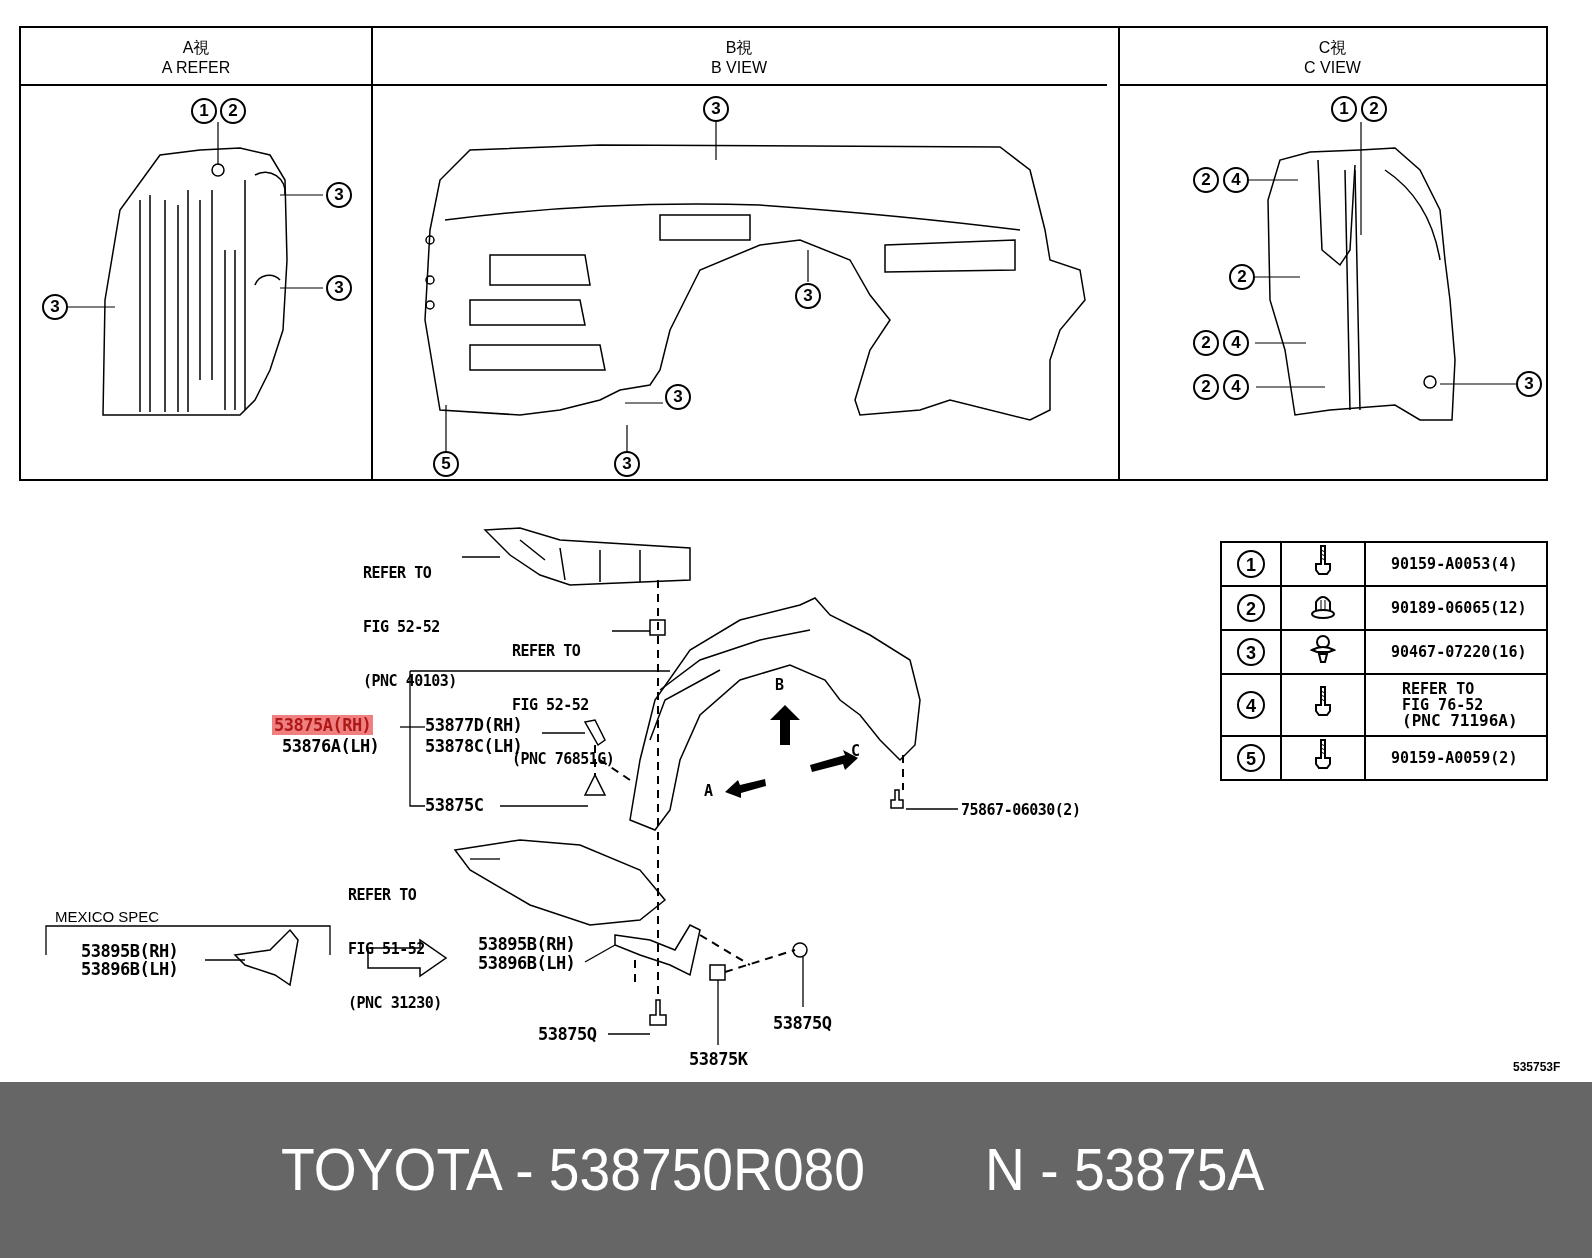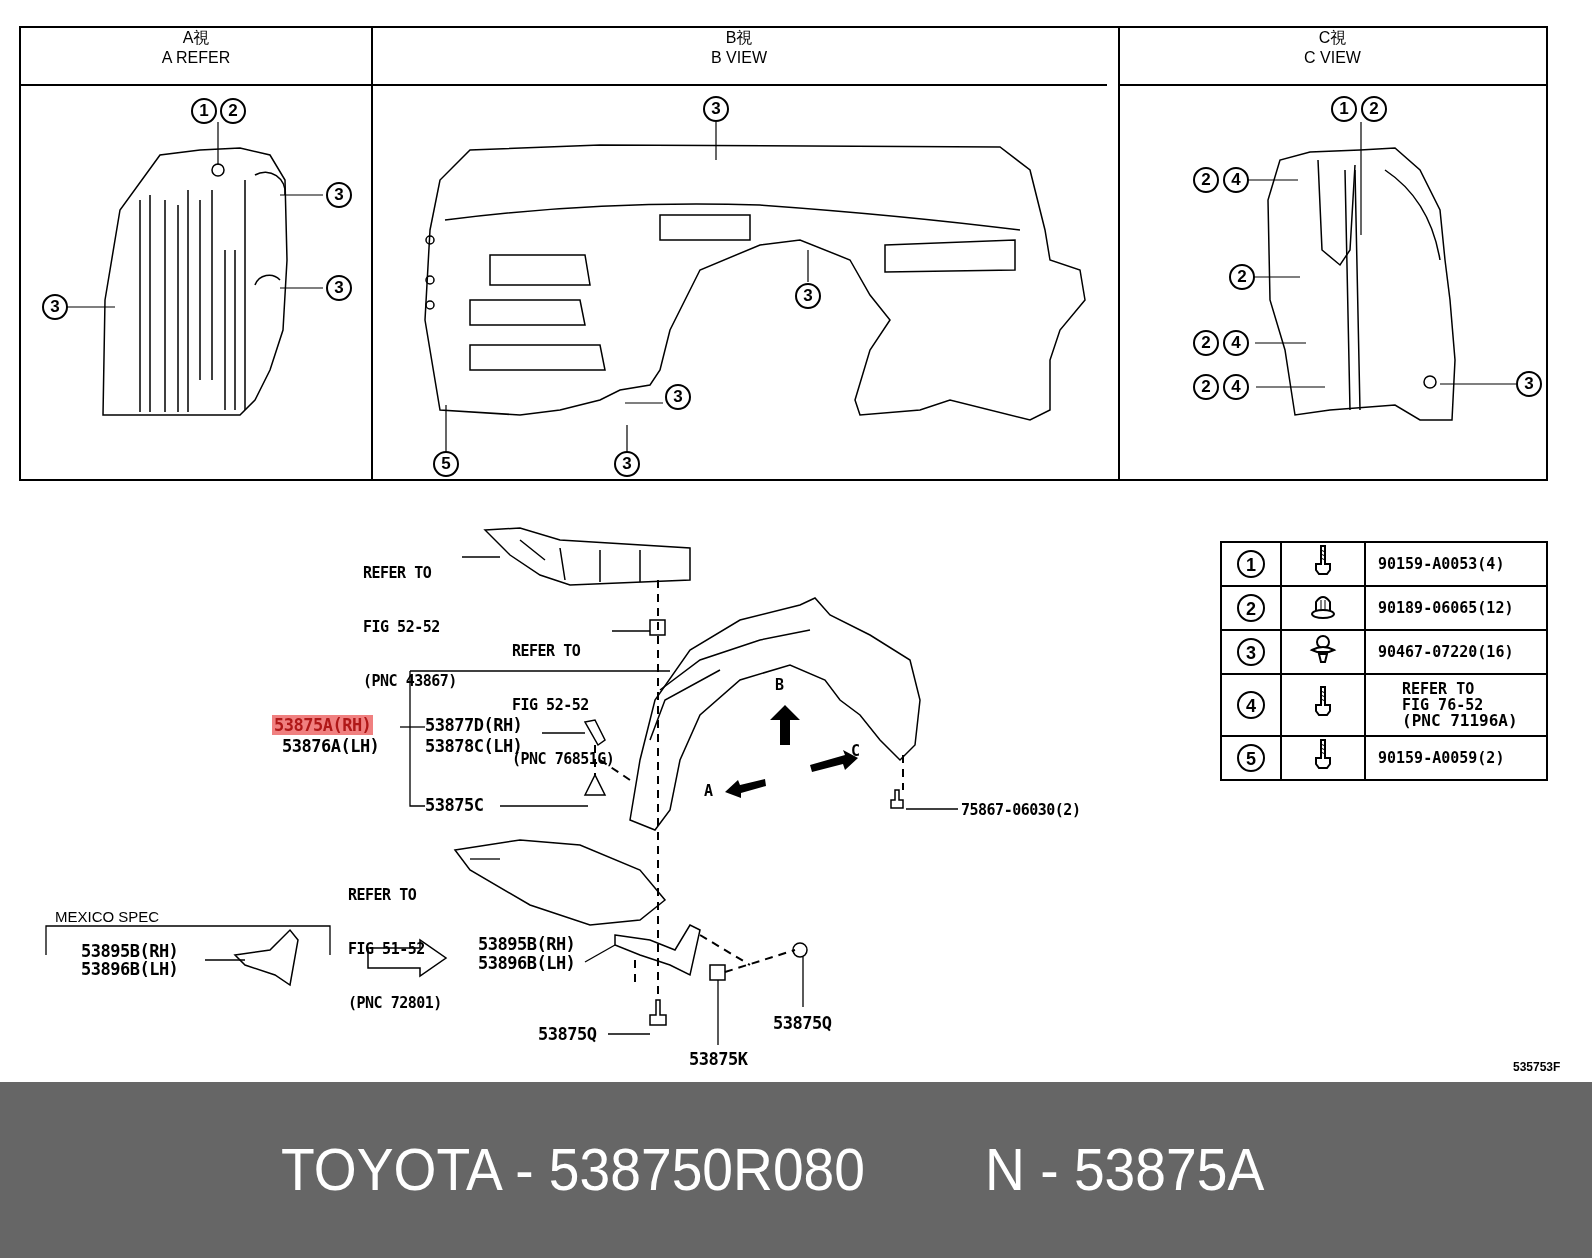--- a/index.html
+++ b/index.html
@@ -1,31 +1,31 @@
 <!DOCTYPE html>
 <html><head>
 <meta charset="utf-8">
 <style>
   html, body { margin:0; padding:0; }
   body { width:1592px; height:1258px; background:#ffffff; position:relative; overflow:hidden; font-family:"DejaVu Sans Mono","Liberation Mono",monospace; color:#000; }
   .abs { position:absolute;margin-left:6px; }
   
   .views { position:absolute; left:19px; top:26px; width:1529px; height:455px; border:2px solid #000; box-sizing:border-box; }
-  .vhead { position:absolute; top:0; height:58px; border-bottom:2px solid #000; box-sizing:border-box; text-align:center; font-family:"Liberation Sans",sans-serif; font-size:16px; line-height:20px; }
+  .vhead { position:absolute; top:0; height:58px; border-bottom:2px solid #000; box-sizing:border-box; text-align:center; font-family:"Liberation Sans",sans-serif; font-size:16px; line-height:20px; padding-top:10px; }
   .vsep { position:absolute; top:0; bottom:0; width:0; border-left:2px solid #000; }
   .callout { position:absolute; width:26px; height:26px; border:2px solid #000; border-radius:50%; box-sizing:border-box; font-family:"Liberation Sans",sans-serif; font-weight:bold; font-size:17px; line-height:22px; text-align:center; background:#fff; }
   .lbl { position:absolute; font-family:"DejaVu Sans Mono","Liberation Mono",monospace; font-weight:bold; font-size:17px; line-height:19px; white-space:pre; letter-spacing:-0.5px; }
   .lbl.small { font-size:15px; line-height:18px; }
   .hl { background:#f08080; color:#b01818; padding:0 2px; }
   
   .legend { position:absolute; left:1220px; top:541px; width:328px; border-collapse:collapse; }
   .legend td { border:2px solid #000; height:44px; box-sizing:border-box; text-align:center; vertical-align:middle; }
   .legend td.num { width:60px; }
   .legend td.icon { width:84px; }
-  .legend td.part { font-family:"DejaVu Sans Mono",monospace; font-weight:bold; font-size:15px; text-align:left; padding-left:12px; }
+  .legend td.part { font-family:"DejaVu Sans Mono",monospace; font-weight:bold; font-size:15px; text-align:left; padding-left:25px; }
   .legend .ref { font-size:14px; line-height:16px; }
   .legend .ref small { font-size:16px; }
   .legend .c2 { display:inline-block; width:28px; height:28px; border:2px solid #000; border-radius:50%; font-family:"Liberation Sans",sans-serif; font-weight:bold; font-size:18px; line-height:26px; box-sizing:border-box; }
   .footer { position:absolute; left:0; top:1082px; width:1592px; height:176px; background:#666666; }
   .footer-text { position:absolute; top:1138px; color:#fff; font-family:"Liberation Sans",sans-serif; font-size:60px; line-height:64px; transform:scaleX(0.92); transform-origin:left top; }
   .fig-id { position:absolute; left:1513px; top:1060px; font-family:"Liberation Sans",sans-serif; font-weight:bold; font-size:12px; }
   svg.draw { position:absolute; left:0; top:0; }
 </style>
 </head>
 <body>
@@ -186,41 +186,41 @@
 <div class="callout" style="left:1229px;top:264px;">2</div>
 <div class="callout" style="left:1193px;top:330px;">2</div>
 <div class="callout" style="left:1223px;top:330px;">4</div>
 <div class="callout" style="left:1193px;top:374px;">2</div>
 <div class="callout" style="left:1223px;top:374px;">4</div>
 <div class="callout" style="left:1516px;top:371px;">3</div>
 
 <div class="lbl small" style="left:363px;top:528px;">
   <div>REFER TO</div>
   <div>FIG 52-52</div>
-  <div>(PNC 43867)</div>
+  <div>(PNC 40103)</div>
 </div>
 <div class="lbl small" style="left:512px;top:606px;">
   <div>REFER TO</div>
   <div>FIG 52-52</div>
   <div>(PNC 76851G)</div>
 </div>
 <div class="lbl" style="left:272px;top:716px;"><span class="hl">53875A(RH)</span></div>
 <div class="lbl" style="left:282px;top:737px;">53876A(LH)</div>
 <div class="lbl" style="left:425px;top:716px;">53877D(RH)</div>
 <div class="lbl" style="left:425px;top:737px;">53878C(LH)</div>
 <div class="lbl" style="left:425px;top:796px;">53875C</div>
 <div class="lbl small" style="left:961px;top:801px;">75867-06030(2)</div>
 <div class="lbl small" style="left:775px;top:676px;">B</div>
 <div class="lbl small" style="left:851px;top:742px;">C</div>
 <div class="lbl small" style="left:704px;top:782px;">A</div>
 
 <div class="lbl small" style="left:348px;top:850px;">
   <div>REFER TO</div>
   <div>FIG 51-52</div>
-  <div>(PNC 72801)</div>
+  <div>(PNC 31230)</div>
 </div>
 <div class="abs" style="left:49px;top:908px;font-family:'Liberation Sans',sans-serif;font-size:15px;">MEXICO SPEC</div>
 <div class="lbl" style="left:81px;top:942px;">53895B(RH)</div>
 <div class="lbl" style="left:81px;top:960px;">53896B(LH)</div>
 <div class="lbl" style="left:478px;top:935px;">53895B(RH)</div>
 <div class="lbl" style="left:478px;top:954px;">53896B(LH)</div>
 <div class="lbl" style="left:538px;top:1025px;">53875Q</div>
 <div class="lbl" style="left:773px;top:1014px;">53875Q</div>
 <div class="lbl" style="left:689px;top:1050px;text-align:center;">53875K</div>
 

